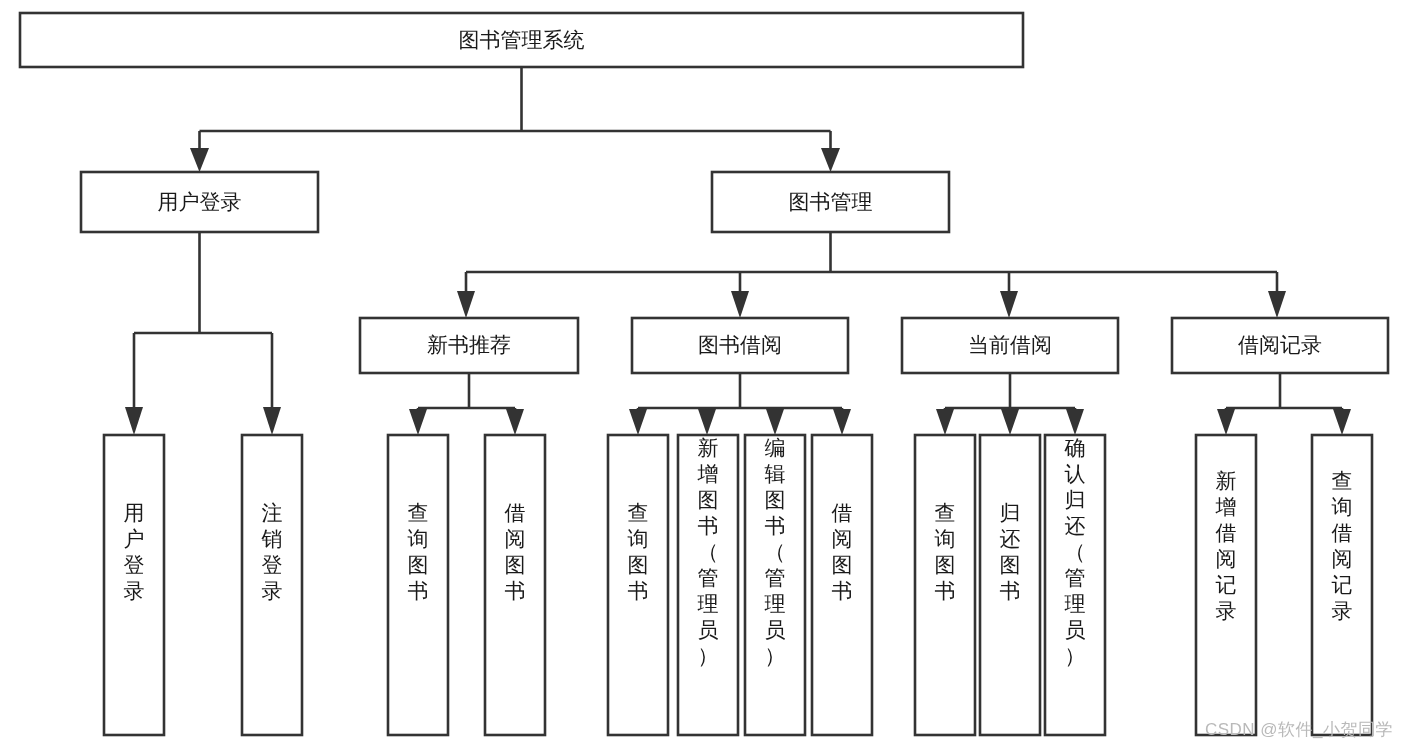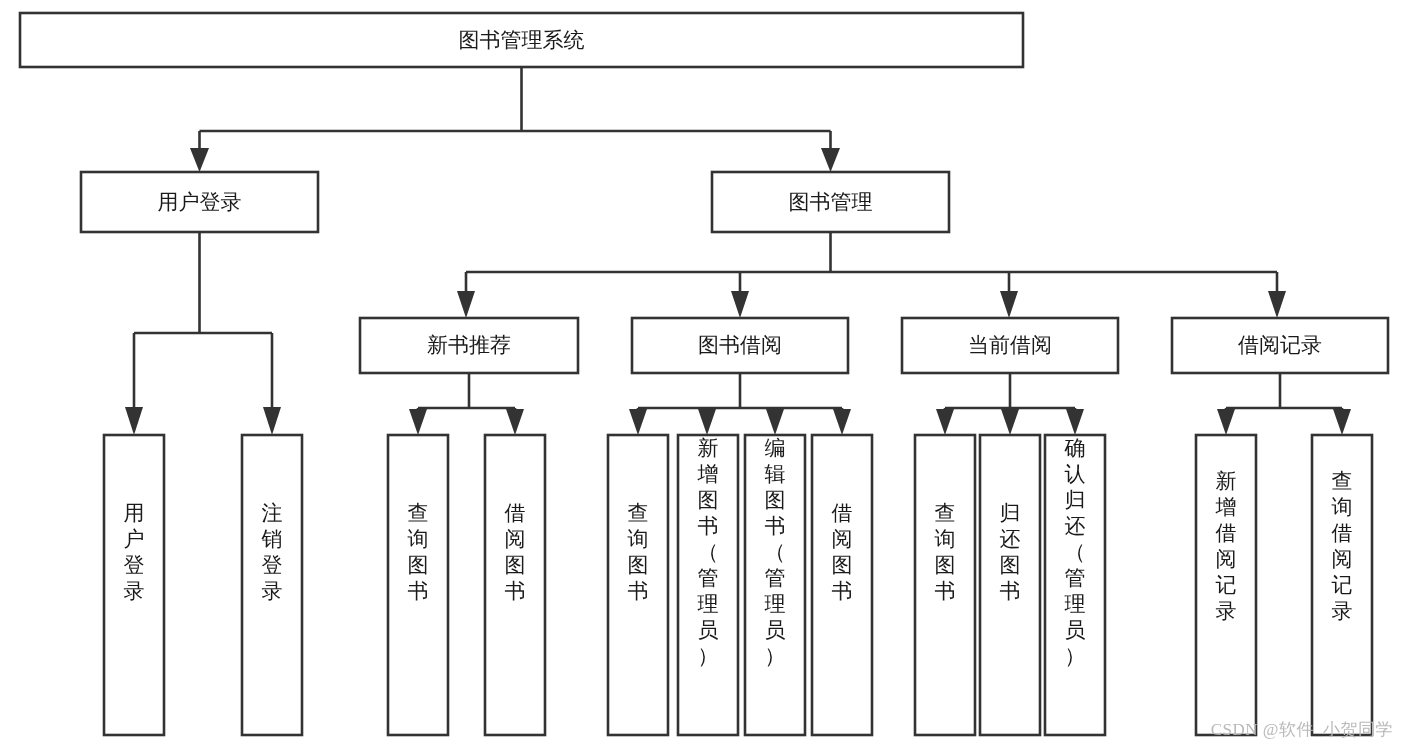--- a/index.html
+++ b/index.html
@@ -52,21 +52,21 @@
   .node-label-v {
     font-family: "Liberation Sans", "DejaVu Sans", sans-serif;
     font-size: 21px;
     fill: #1a1a1a;
     text-anchor: middle;
   }
   .watermark {
     position: absolute;
     right: 12px;
     bottom: 6px;
-    font-family: Liberation Serif, serif;
+    font-family: Liberation Sans, sans-serif;
     font-size: 17px;
     color: #b9b9b9;
     white-space: nowrap;
     letter-spacing: 0.5px;
     user-select: none;
     text-align: center;
   }
 </style>
 </head>
 <body>

